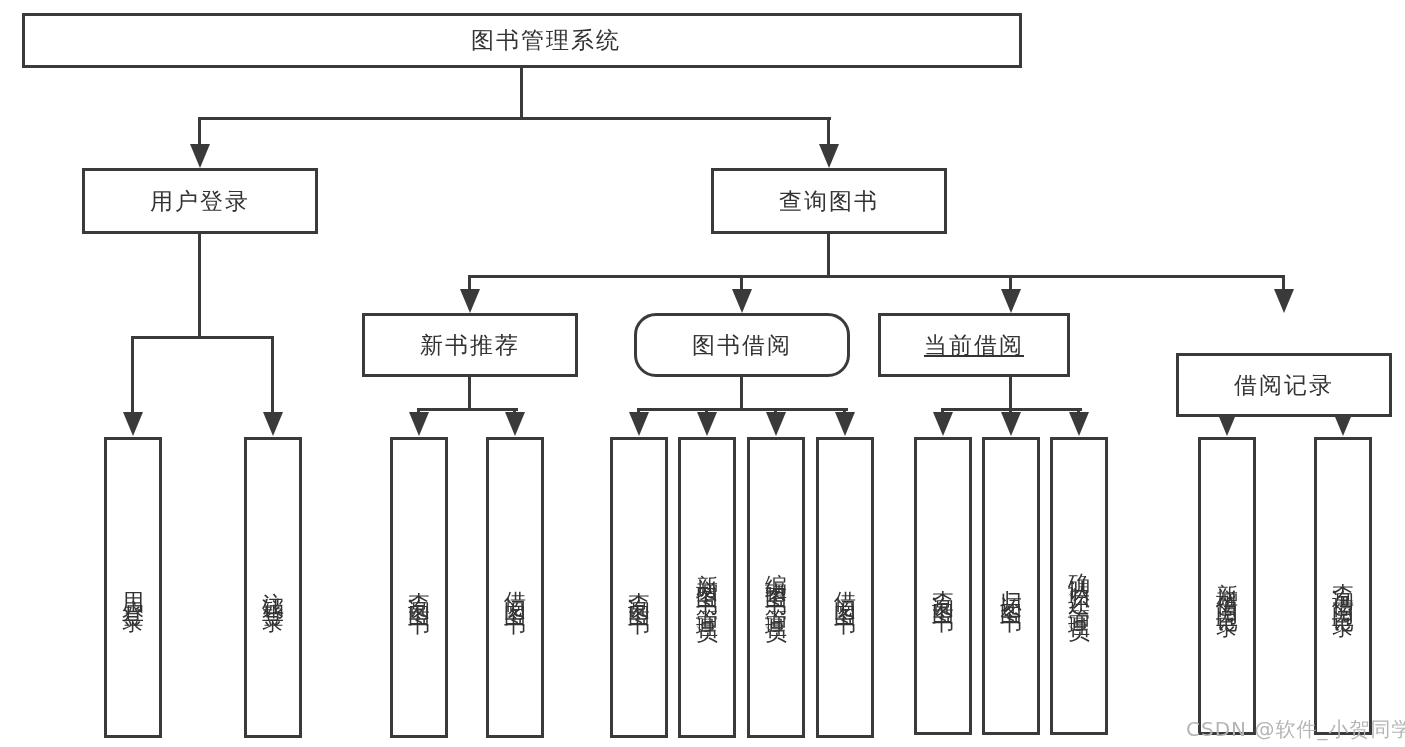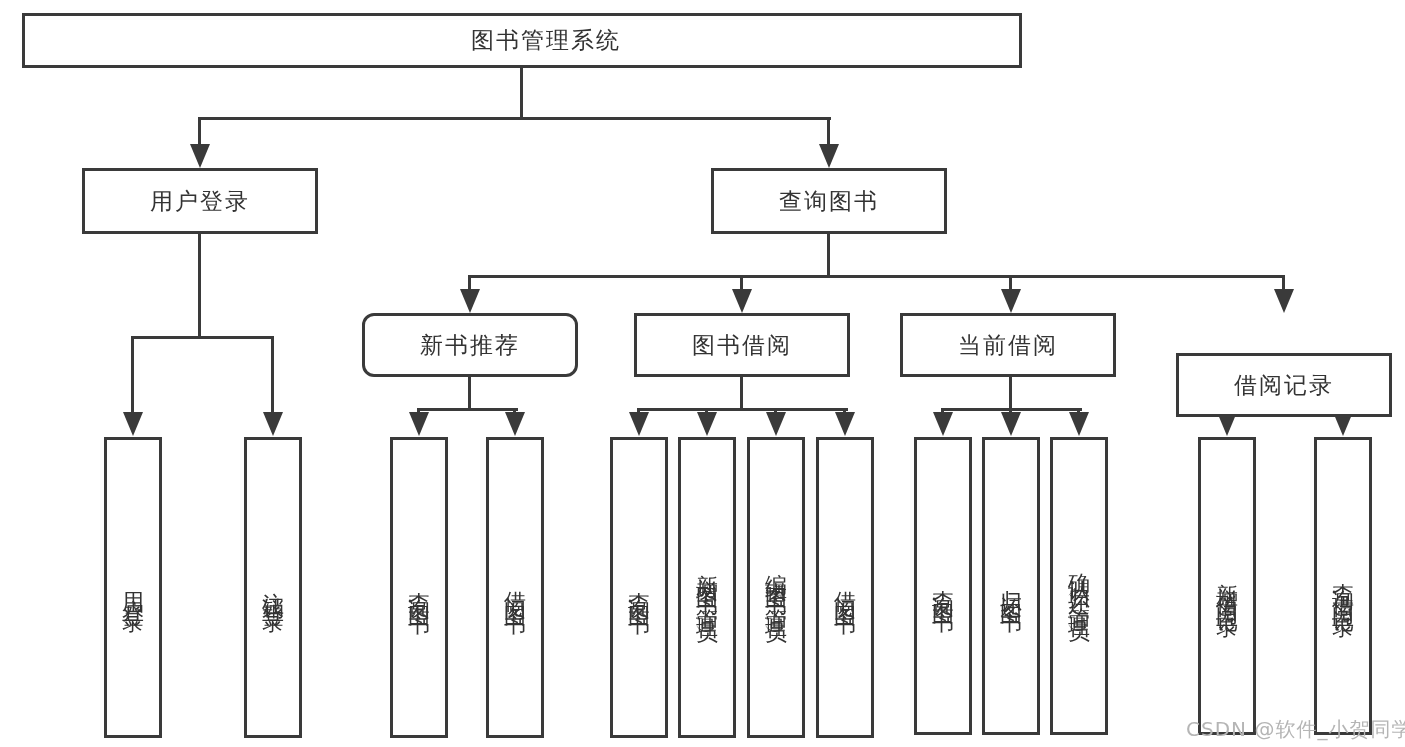--- a/index.html
+++ b/index.html
@@ -40,29 +40,29 @@
   </div>
 
   <div class="box hbox" style="left:82px;top:168px;width:236px;height:66px;">
     <span>用户登录</span>
   </div>
 
   <div class="box hbox" style="left:711px;top:168px;width:236px;height:66px;">
     <span>查询图书</span>
   </div>
 
-  <div class="box hbox" style="left:362px;top:313px;width:216px;height:64px;border-radius:12px;">
+  <div class="box hbox" style="left:362px;top:313px;width:216px;height:64px;">
     <span>新书推荐</span>
   </div>
 
-  <div class="box hbox" style="left:634px;top:313px;width:216px;height:64px;">
+  <div class="box hbox" style="left:634px;top:313px;width:216px;height:64px;border-radius:22px;">
     <span>图书借阅</span>
   </div>
 
-  <div class="box hbox" style="left:900px;top:313px;width:216px;height:64px;">
+  <div class="box hbox" style="left:878px;top:313px;width:192px;height:64px;text-decoration:underline;">
     <span>当前借阅</span>
   </div>
 
   <div class="box hbox" style="left:1176px;top:313px;width:216px;height:64px;margin-top:40px;">
     <span>借阅记录</span>
   </div>
 
   <div class="box vbox" style="left:104px;top:437px;width:58px;height:301px;">
     <span>用户登录</span>
   </div>

